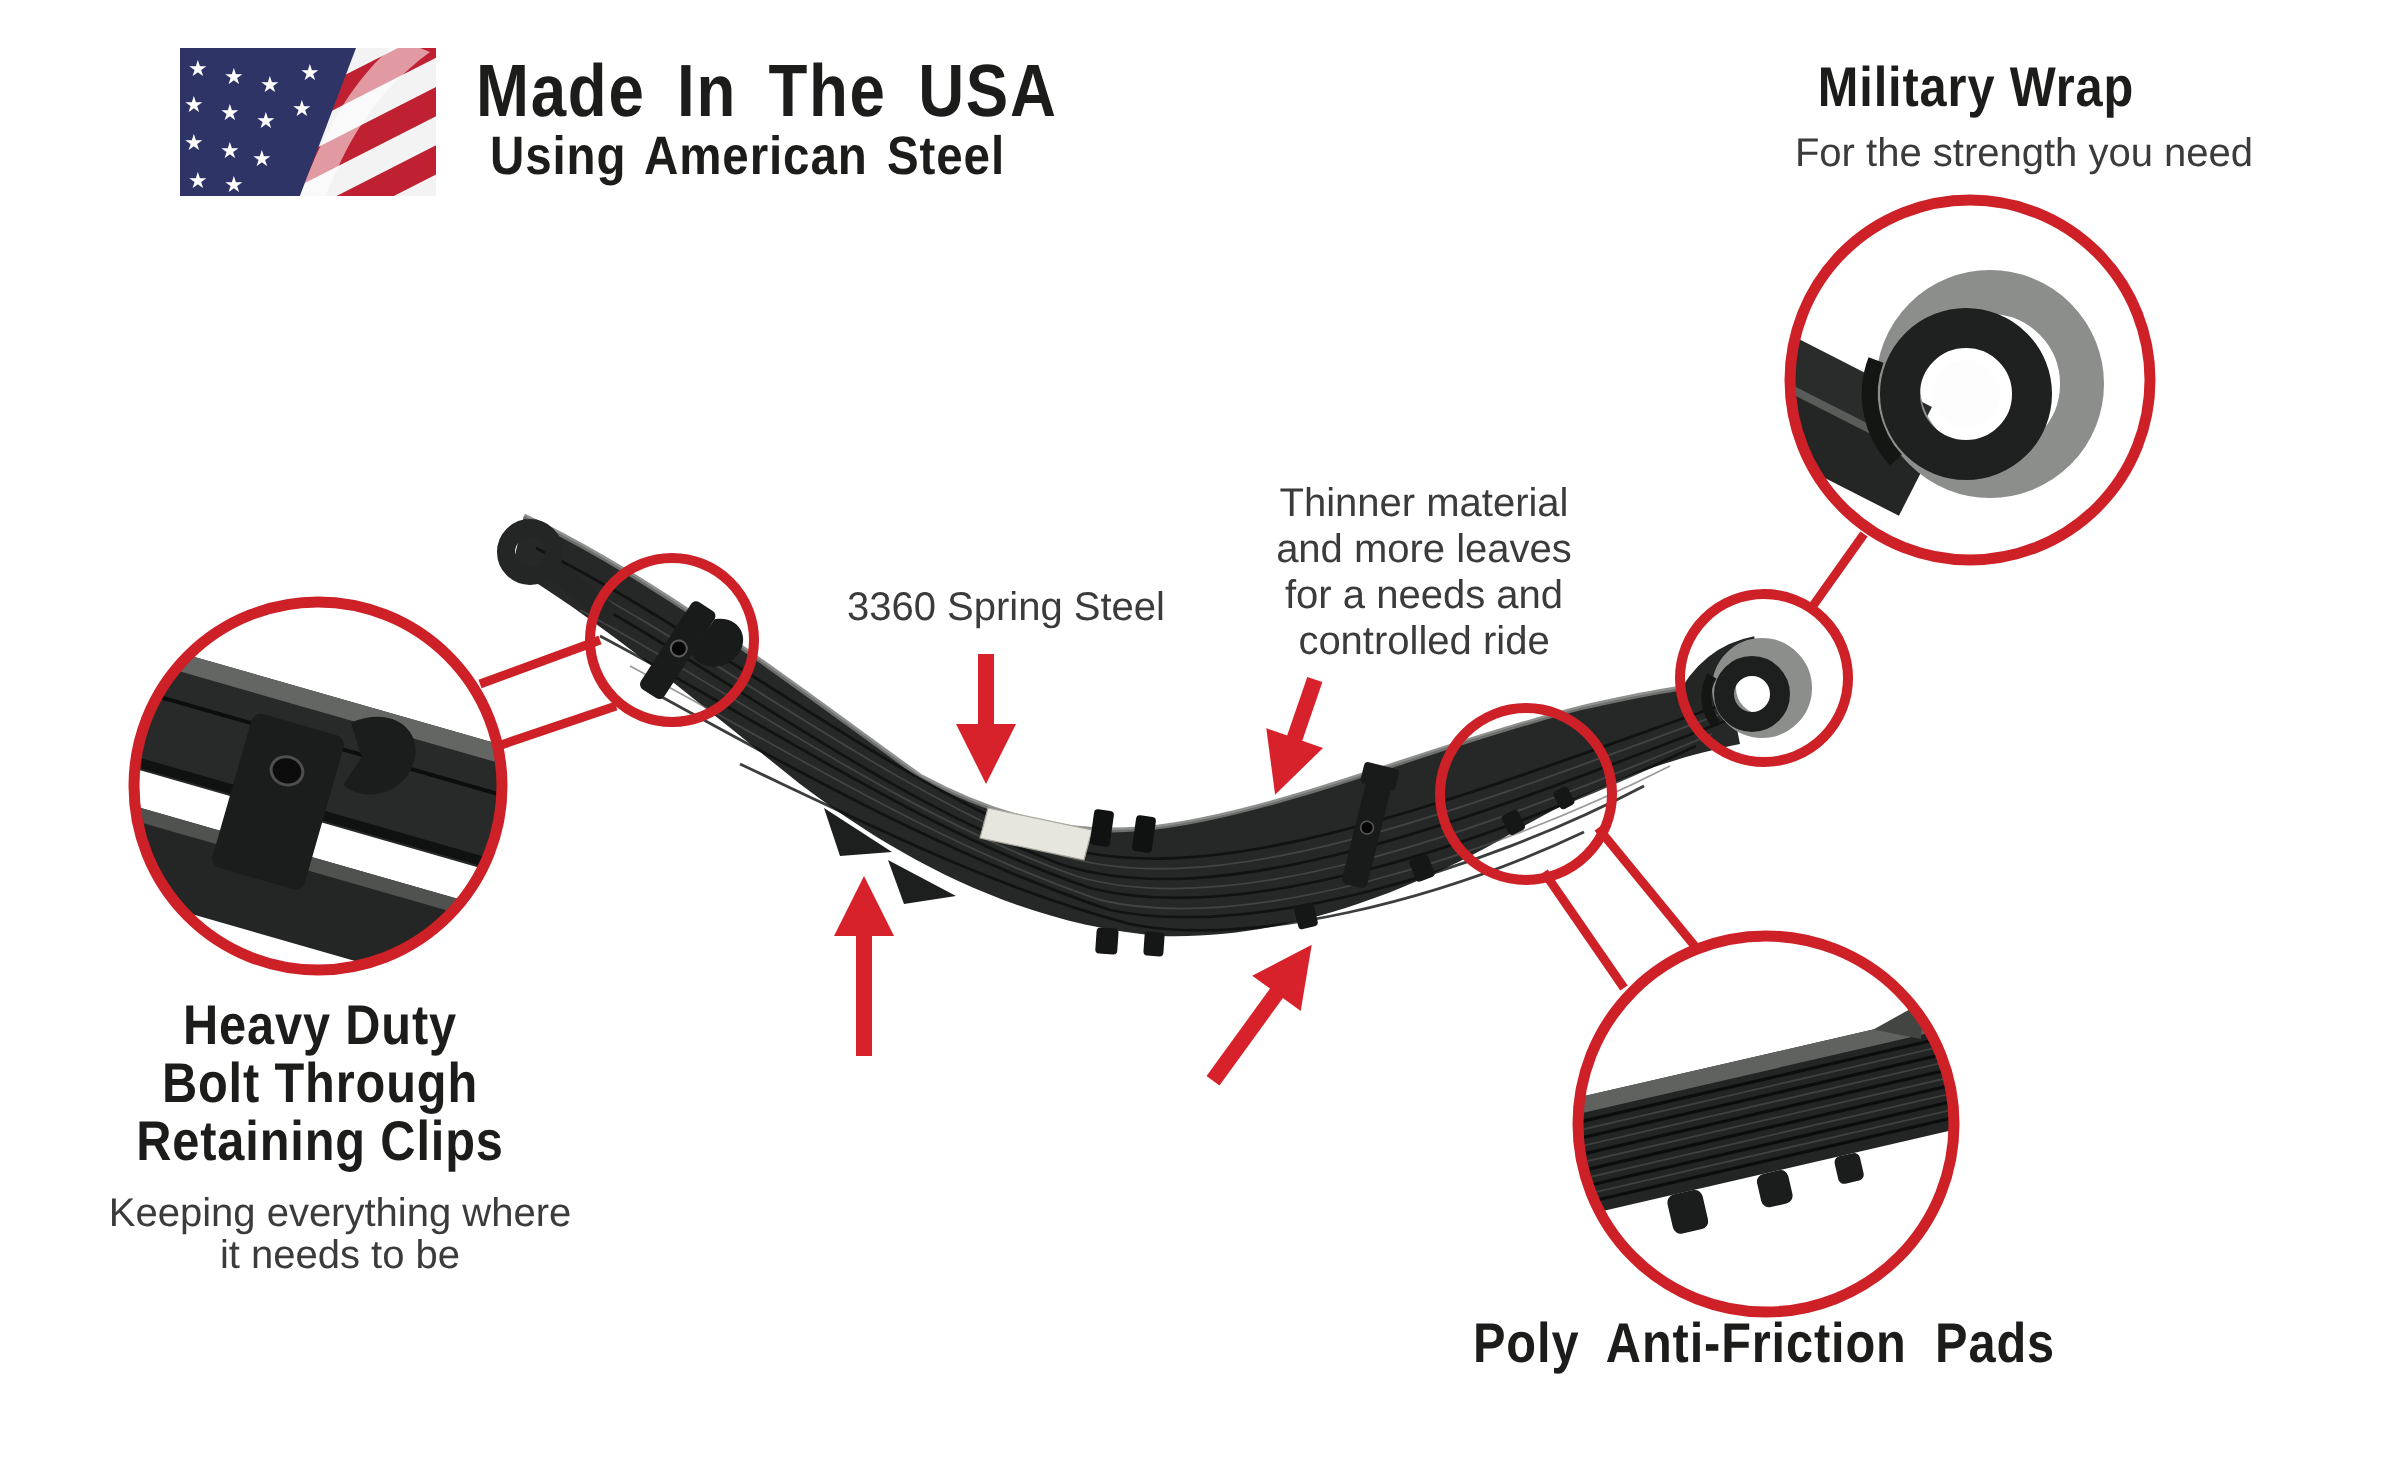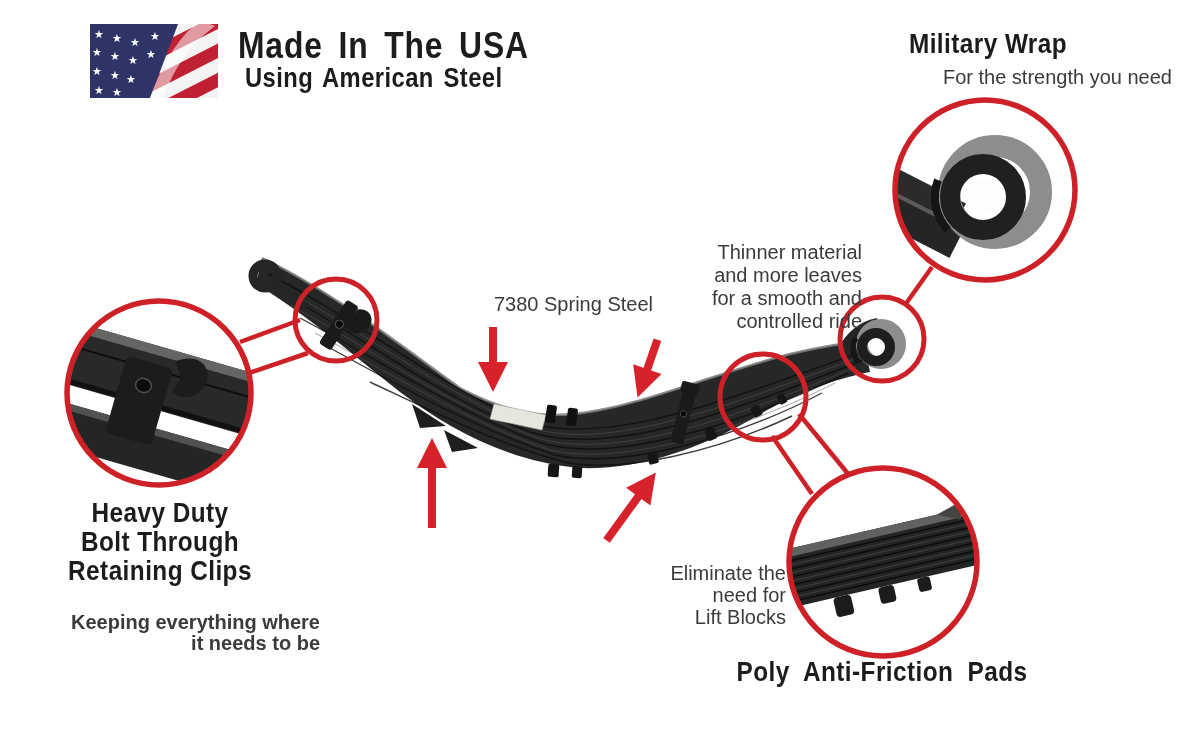--- a/index.html
+++ b/index.html
@@ -15,21 +15,21 @@
   }
   .h-sub-big{
     font-weight:700;color:#1c1c1a;font-size:27px;letter-spacing:0.5px;word-spacing:3px;
     transform:scaleX(0.88);transform-origin:left center;line-height:1;
   }
   .h-med{
     font-weight:700;color:#1c1c1a;font-size:28px;letter-spacing:0.5px;line-height:29px;
     text-align:center;transform:scaleX(0.87);transform-origin:center;
   }
   .body-txt{
-    color:#3b3b3b;font-size:20px;line-height:23px;text-align:right;
+    color:#3b3b3b;font-size:20px;line-height:23px;text-align:center;
   }
   .poly-title{word-spacing:8px;}
 </style>
 </head>
 <body>
 
 <div class="stage">
 
   <svg width="1200" height="739" viewBox="0 0 1200 739">
     <defs>
@@ -251,33 +251,30 @@
       </g>
     </g>
   </svg>
 
   <div class="txt h-big" style="left:238px; top:27px;">Made In The USA</div>
   <div class="txt h-sub-big" style="left:245px; top:65px;">Using American Steel</div>
 
   <div class="txt h-med" style="left:838px; top:29px; width:300px;">Military Wrap</div>
   <div class="txt body-txt" style="left:852px; top:66px; width:320px;">For the strength you need</div>
 
-  <div class="txt body-txt" style="left:353px; top:293px; width:300px;">7380 Spring Steel</div>
+  <div class="txt body-txt" style="left:353px; top:293px; width:300px;">3360 Spring Steel</div>
 
   <div class="txt body-txt" style="left:562px; top:241px; width:300px;">Thinner material
 and more leaves
-for a smooth and
+for a needs and
 controlled ride</div>
 
   <div class="txt h-med" style="left:10px; top:498px; width:300px;">Heavy Duty
 Bolt Through
 Retaining Clips</div>
-  <div class="txt body-txt" style="left:20px; top:612px; width:300px; line-height:21px;font-weight:bold;">Keeping everything where
+  <div class="txt body-txt" style="left:20px; top:597px; width:300px; line-height:21px;">Keeping everything where
 it needs to be</div>
 
 
-  <div class="txt body-txt" style="left:536px; top:562px; width:250px; line-height:22px;">Eliminate the
-need for
-Lift Blocks</div>
 
   <div class="txt h-med poly-title" style="left:702px; top:657px; width:360px;">Poly Anti-Friction Pads</div>
 
 </div>
 
 </body></html>

